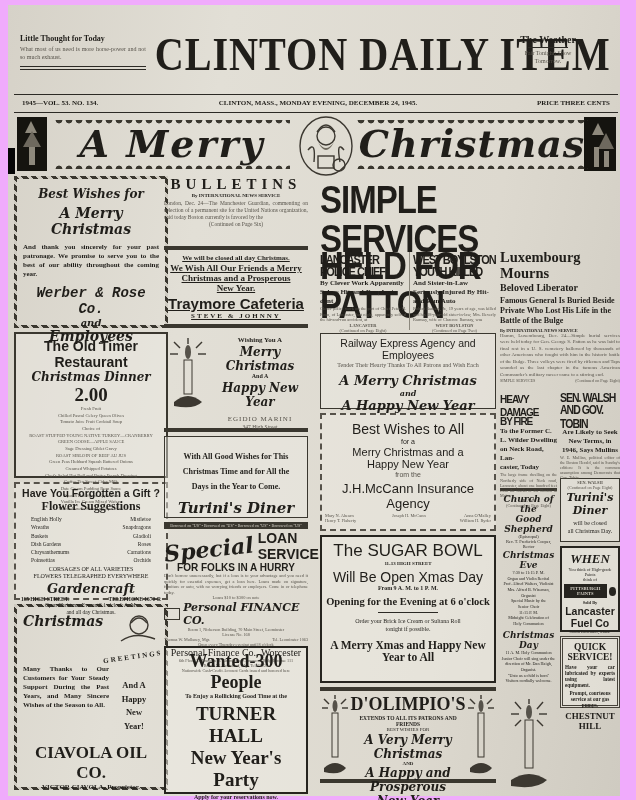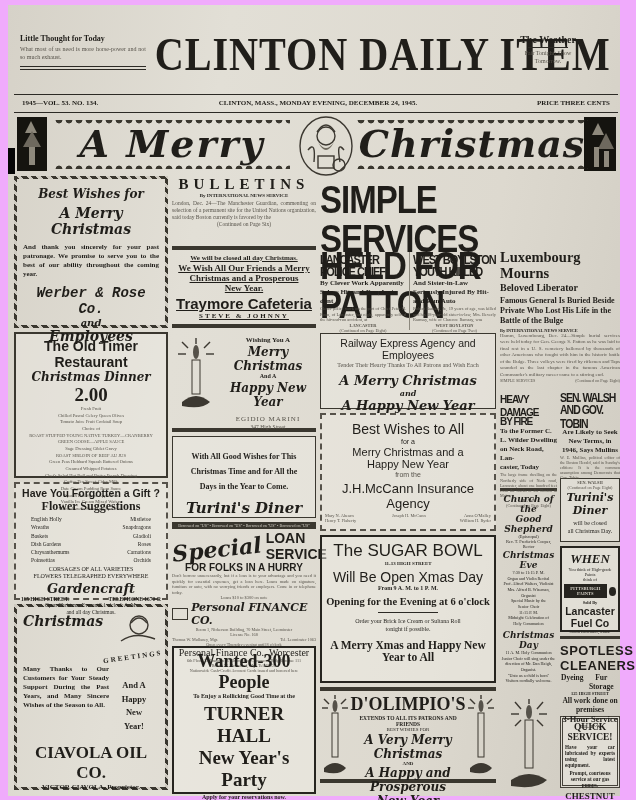--- a/index.html
+++ b/index.html
@@ -182,21 +182,21 @@
           <div>Happy</div>
           <div>New</div>
           <div>Year!</div>
         </div>
       </div>
       <div class="c b" style="font-size:17px;margin-top:10px;">CIAVOLA OIL CO.</div>
       <div class="c b t7">VICTOR CIAVOLA,  Proprietor.</div>
     </div>
   </div>
 
-  <div class="col" style="left:172px;width:144px;">
+  <div class="col" style="left:164px;width:144px;">
 
     <div class="blk c" style="height:66px;">
       <div class="b" style="font-size:15px;letter-spacing:5px;">BULLETINS</div>
       <div style="font-size:5px;font-weight:bold;">By INTERNATIONAL NEWS SERVICE</div>
       <div class="tiny j soft" style="margin-top:2px;">London, Dec. 24—The Manchester Guardian, commenting on selection of a permanent site for the United Nations organization, said today Boston currently is favored by the</div>
       <div class="tiny soft">(Continued on Page Six)</div>
     </div>
 
     <div class="blk c" style="height:82px;border-top:4px solid #3a372f;border-bottom:4px solid #3a372f;padding:4px 2px;text-decoration:underline;">
       <div class="t7 b">We will be closed all day Christmas.</div>
@@ -479,32 +479,20 @@
       <div style="font-size:4.4px;">You think of High-grade Paints</div>
       <div style="font-size:4.4px;">think of</div>
       <div style="margin:2px 0;display:flex;align-items:center;justify-content:center;gap:2px;">
         <span style="background:#26241f;color:#d6d2c8;font-size:4.6px;padding:2px 2px;font-weight:bold;">PITTSBURGH PAINTS</span>
         <span style="display:inline-block;width:9px;height:9px;border-radius:50%;background:#26241f;"></span>
       </div>
       <div style="font-size:4.4px;font-weight:bold;">Sold By</div>
       <div class="sans b" style="font-size:10.5px;">Lancaster Fuel Co</div>
       <div style="font-size:4.4px;">South Lancaster, Mass.</div>
     </div>
-    <div class="blk c" style="height:76px;border-top:3px solid #3a372f;padding-top:4px;">
-      <div class="sans b" style="font-size:13px;letter-spacing:.5px;">SPOTLESS</div>
-      <div class="sans b" style="font-size:13px;letter-spacing:.5px;">CLEANERS</div>
-      <div class="b" style="font-size:7.5px;display:flex;justify-content:space-between;padding:0 1px;">
-        <span>Dyeing</span>
-        <span>Fur Storage</span>
-      </div>
-      <div style="font-size:4.4px;font-weight:bold;">125 HIGH STREET</div>
-      <div class="b" style="font-size:7.5px;">All work done on premises</div>
-      <div class="b" style="font-size:8.5px;">3-Hour Service</div>
-      <div style="font-size:4.4px;font-weight:bold;">TEL. 27-W</div>
-    </div>
     <div class="blk c orn" style="height:72px;padding:3px 2px;">
       <div class="b" style="font-size:9.5px;">QUICK SERVICE!</div>
       <div class="b j" style="font-size:5.2px;margin-top:2px;">Have your car lubricated by experts using latest equipment.</div>
       <div class="b" style="font-size:5.2px;margin-top:2px;">Prompt, courteous service at our gas pumps.</div>
       <div class="b" style="font-size:9px;margin-top:3px;">CHESTNUT HILL</div>
 
     </div>
   </div>
 
 </div>

